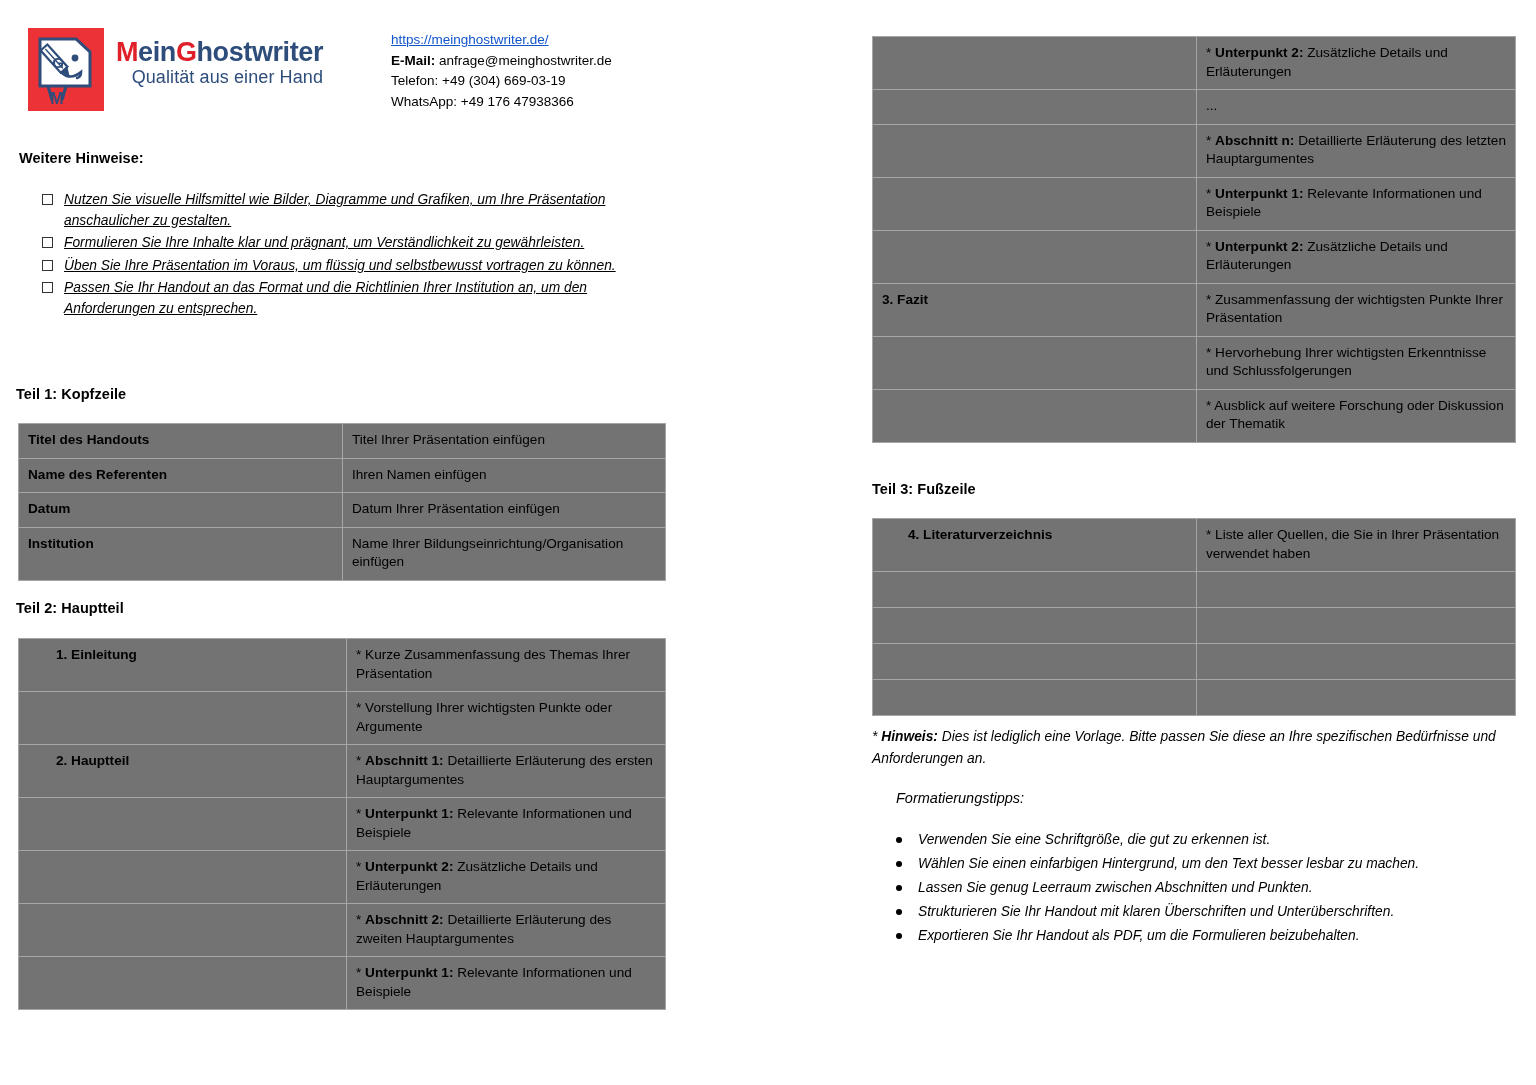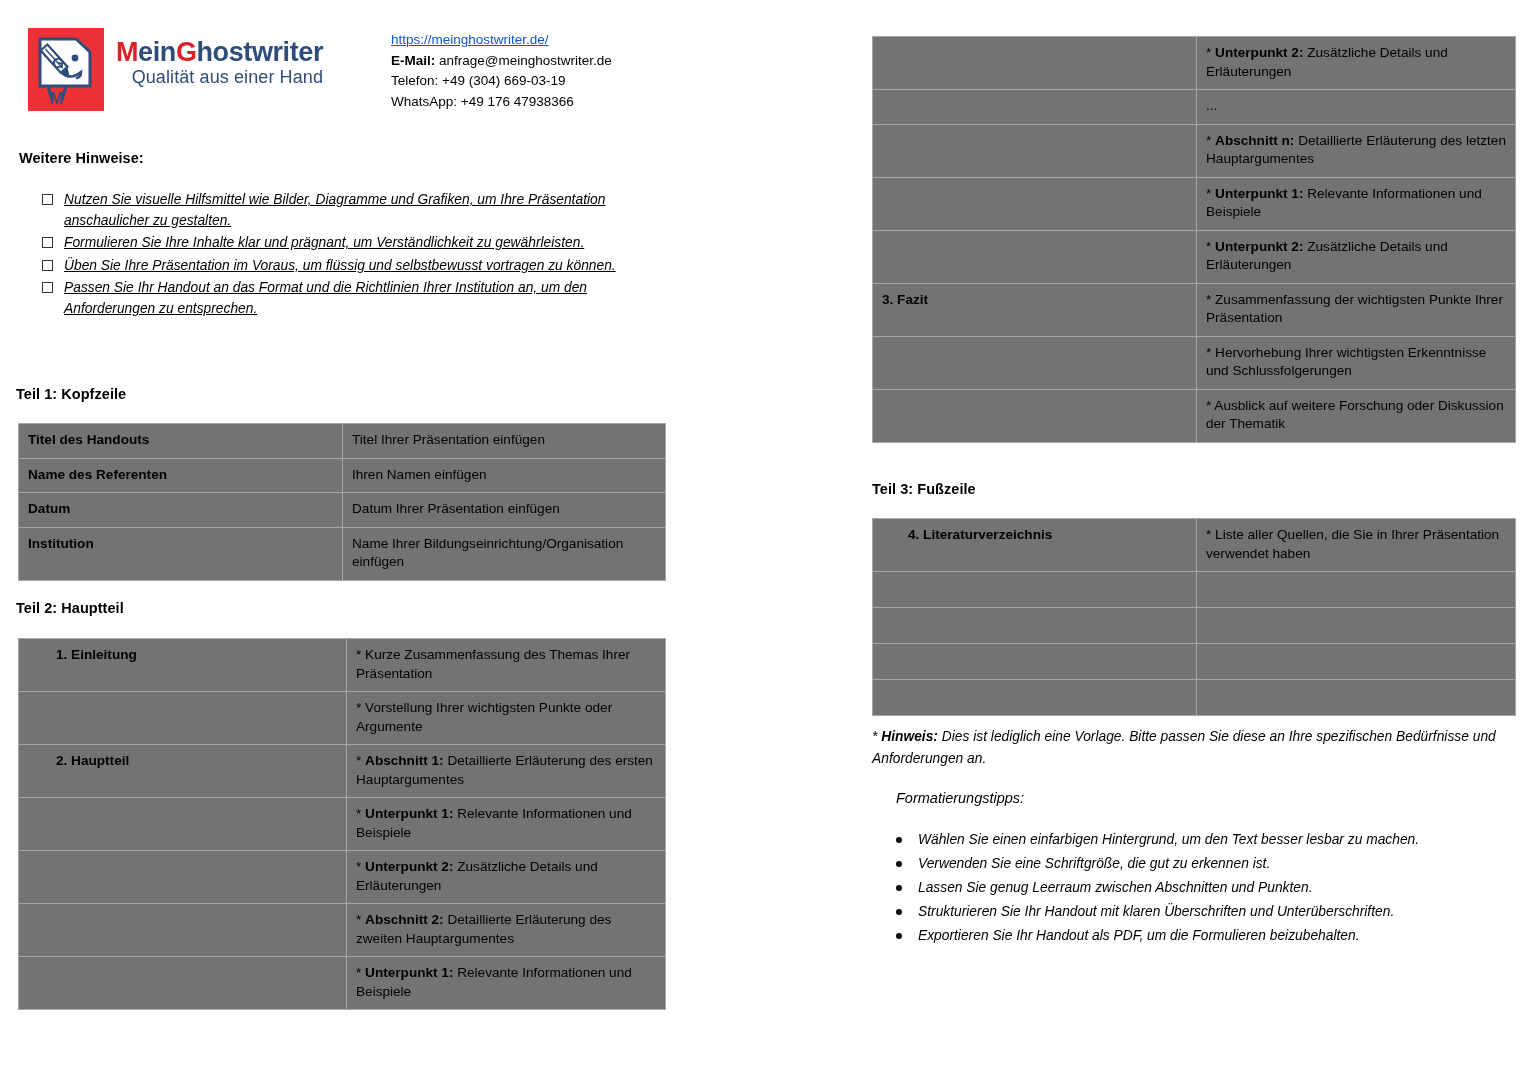--- a/index.html
+++ b/index.html
@@ -418,19 +418,19 @@
         <td class="blank"></td>
       </tr>
     </tbody>
   </table>
 
   <div class="note-block"><span>* </span><b>Hinweis:</b><span> Dies ist lediglich eine Vorlage. Bitte passen Sie diese an Ihre spezifischen Bedürfnisse und Anforderungen an.</span></div>
 
   <div class="tipps-title">Formatierungstipps:</div>
 
   <ul class="tipps-list">
+    <li><span class="bullet"></span><span>Verwenden Sie eine Schriftgröße, die gut zu erkennen ist.</span></li>
     <li><span class="bullet"></span><span>Wählen Sie einen einfarbigen Hintergrund, um den Text besser lesbar zu machen.</span></li>
-    <li><span class="bullet"></span><span>Verwenden Sie eine Schriftgröße, die gut zu erkennen ist.</span></li>
     <li><span class="bullet"></span><span>Lassen Sie genug Leerraum zwischen Abschnitten und Punkten.</span></li>
     <li><span class="bullet"></span><span>Strukturieren Sie Ihr Handout mit klaren Überschriften und Unterüberschriften.</span></li>
     <li><span class="bullet"></span><span>Exportieren Sie Ihr Handout als PDF, um die Formulieren beizubehalten.</span></li>
   </ul>
 </div>
 
 </body></html>

